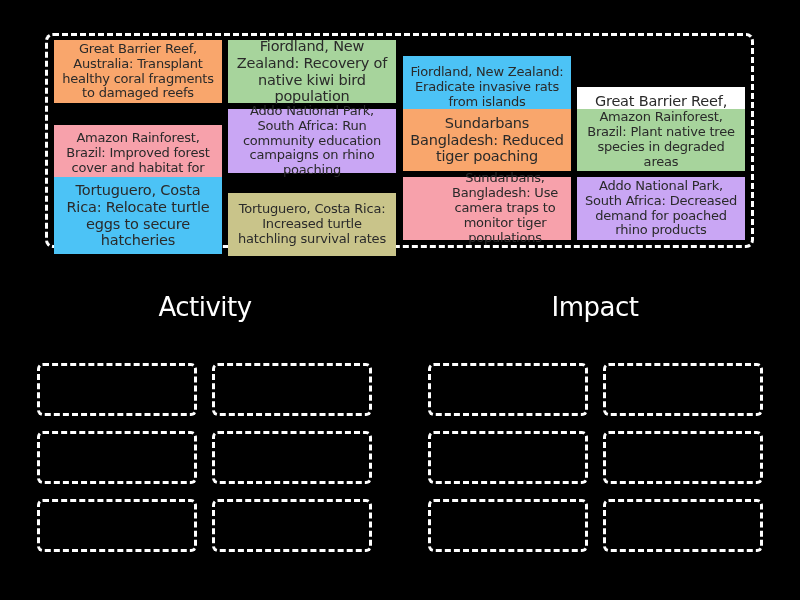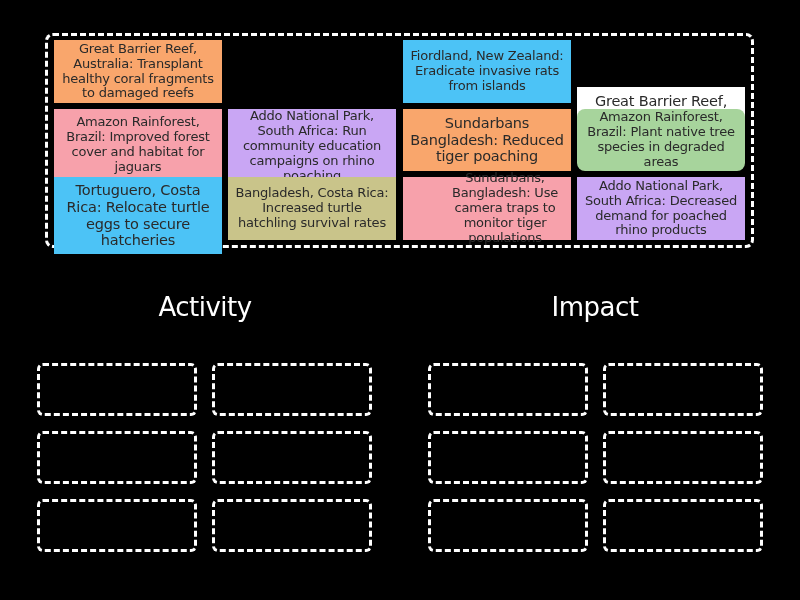--- a/index.html
+++ b/index.html
@@ -36,21 +36,21 @@
       text-align: center;
       color: #2a2a2a;
       box-sizing: border-box;
       padding: 2px 4px;
       line-height: 1.15;
       cursor: grab;
       letter-spacing: -0.2px;
     }
     .tile span { display: block; }
     .fs-s { font-size: 13px; }
-    .fs-m { font-size: 13px; }
+    .fs-m { font-size: 13px; margin-top: 16px; }
     .fs-l { font-size: 14.5px; }
 
     .heading {
       position: absolute;
       top: 292px;
       color: #ffffff;
       font-size: 26px;
       font-family: "DejaVu Sans", sans-serif;
       text-align: center;
       width: 260px;
@@ -68,45 +68,48 @@
 </head>
 <body>
 
 <div class="stage">
 
   <div class="pool"></div>
 
   <div class="tile fs-s" style="left:54px; top:40px; height:63px; background:#F9A66C;">
     <span>Great Barrier Reef, Australia: Transplant healthy coral fragments to damaged reefs</span>
   </div>
+  <div class="tile fs-l" style="left:228px; top:40px; height:63px; background:#A7D49C;">
+    <span>Fiordland, New Zealand: Recovery of native kiwi bird population</span>
+  </div>
   <div class="tile fs-m" style="left:403px; top:40px; height:63px; background:#4CC3F6;">
     <span>Fiordland, New Zealand: Eradicate invasive rats from islands</span>
   </div>
   <div class="tile fs-l" style="left:577px; top:40px; height:63px; background:#ffffff;margin-top:47px;">
     <span>Great Barrier Reef, Australia: Increased reef biodiversity</span>
   </div>
 
   <div class="tile fs-m" style="left:54px; top:109px; height:72px; background:#F7A1AB;">
     <span>Amazon Rainforest, Brazil: Improved forest cover and habitat for jaguars</span>
   </div>
-  <div class="tile fs-s" style="left:228px; top:109px; height:75px; background:#C9A6F4;">
+  <div class="tile fs-s" style="left:228px; top:109px; height:64px; background:#C9A6F4;">
     <span>Addo National Park, South Africa: Run community education campaigns on rhino poaching</span>
   </div>
   <div class="tile fs-l" style="left:403px; top:109px; height:62px; background:#F9A66C;">
     <span>Sundarbans Bangladesh: Reduced tiger poaching</span>
   </div>
-  <div class="tile fs-s" style="left:577px; top:109px; height:62px; background:#A7D49C;border-radius:8px;">
+  <div class="tile fs-s" style="left:577px; top:109px; height:62px; background:#A7D49C;">
     <span>Amazon Rainforest, Brazil: Plant native tree species in degraded areas</span>
   </div>
 
   <div class="tile fs-l" style="left:54px; top:177px; height:77px; background:#4CC3F6;">
     <span>Tortuguero, Costa Rica: Relocate turtle eggs to secure hatcheries</span>
   </div>
   <div class="tile fs-m" style="left:228px; top:177px; height:63px; background:#C9C48A;">
-    <span>Bangladesh, Costa Rica: Increased turtle hatchling survival rates</span>
+    <span>Tortuguero, Costa Rica: Increased turtle hatchling survival rates</span>
   </div>
   <div class="tile fs-s" style="left:403px; top:177px; height:63px; background:#F7A1AB;padding-left:40px;">
     <span>Sundarbans, Bangladesh: Use camera traps to monitor tiger populations</span>
   </div>
   <div class="tile fs-s" style="left:577px; top:177px; height:63px; background:#C9A6F4;">
     <span>Addo National Park, South Africa: Decreased demand for poached rhino products</span>
   </div>
 
   <div class="heading" style="left:75px;">Activity</div>
   <div class="heading" style="left:465px;">Impact</div>

